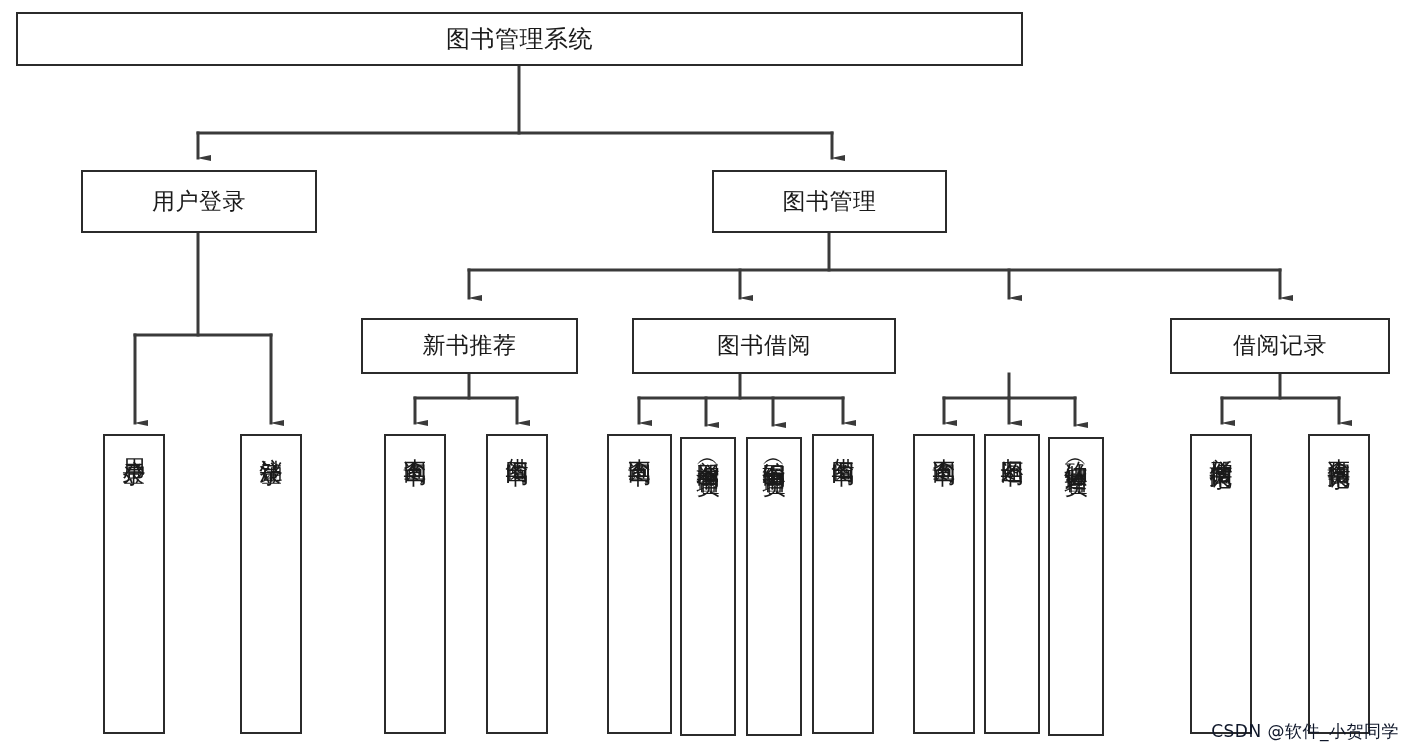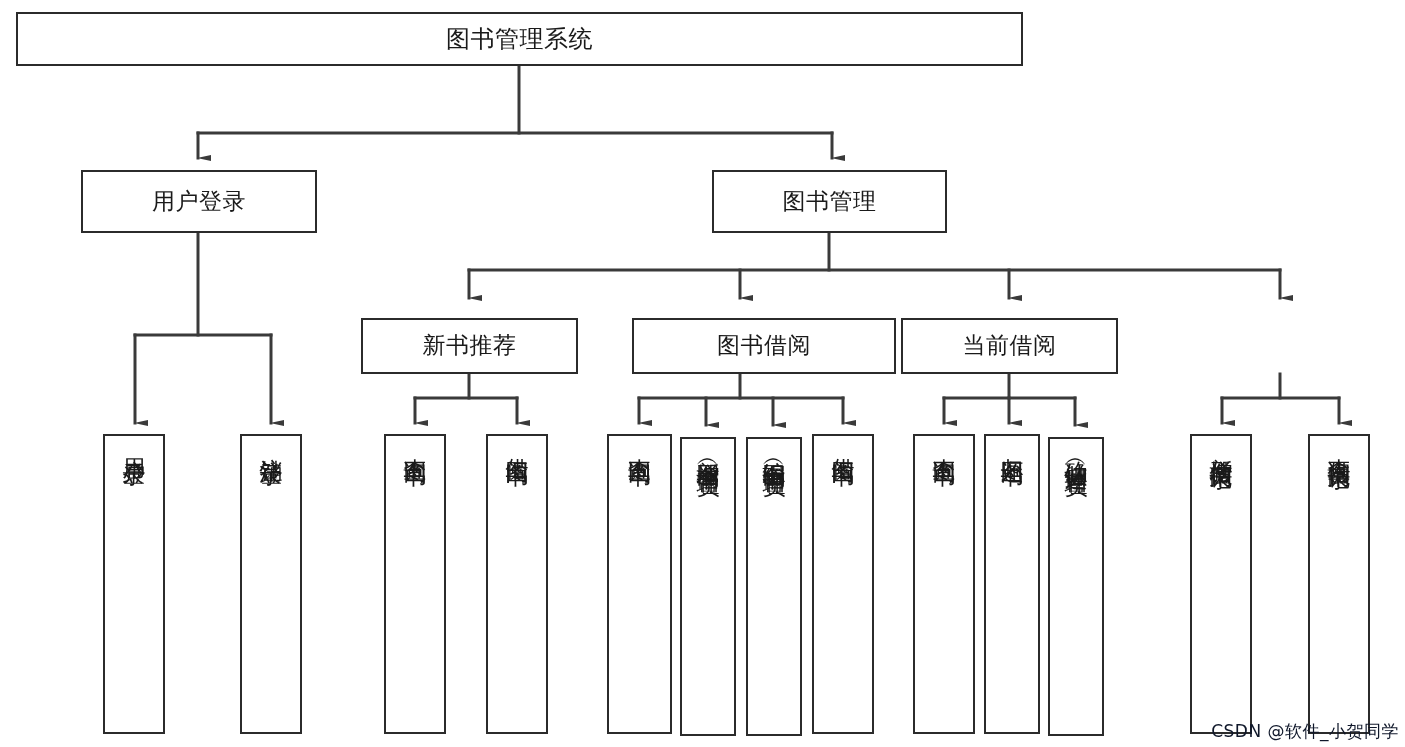--- a/index.html
+++ b/index.html
@@ -139,24 +139,24 @@
   </div>
 
   <div class="node h" style="left:712px; top:170px; width:235px; height:63px;">
     <span class="lbl">图书管理</span>
   </div>
 
   <div class="node h" style="left:632px; top:318px; width:264px; height:56px;">
     <span class="lbl">图书借阅</span>
   </div>
 
-  <div class="node h" style="left:901px; top:318px; width:217px; height:56px;">
-    <span class="lbl">当前借阅</span>
-  </div>
-
+
+  <div class="node h" style="left:1170px; top:318px; width:220px; height:56px;">
+    <span class="lbl">借阅记录</span>
+  </div>
 
   <div class="node v" style="left:103px; top:434px; width:62px; height:300px;">
     <span class="lbl">用户登录</span>
   </div>
 
   <div class="node v" style="left:240px; top:434px; width:62px; height:300px;">
     <span class="lbl">注销登录</span>
   </div>
 
   <div class="node v" style="left:384px; top:434px; width:62px; height:300px;">

